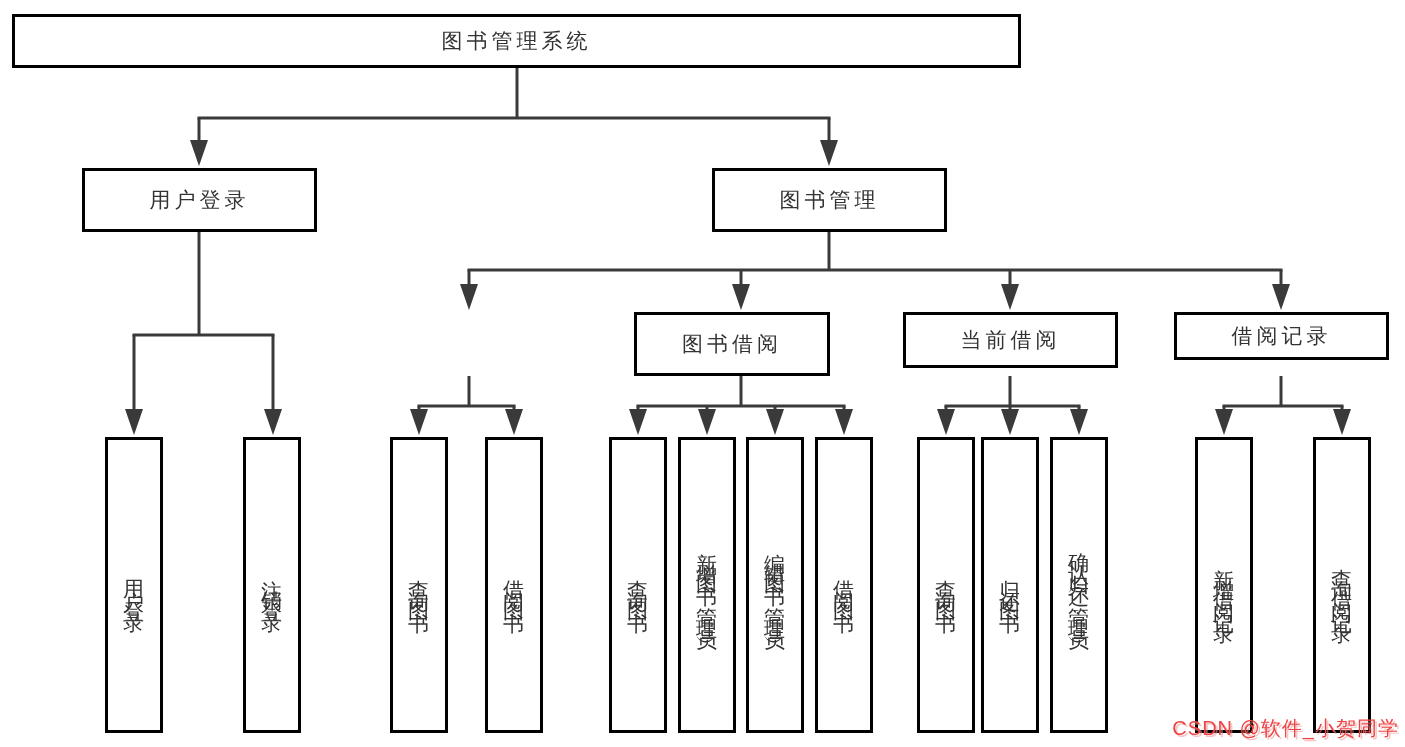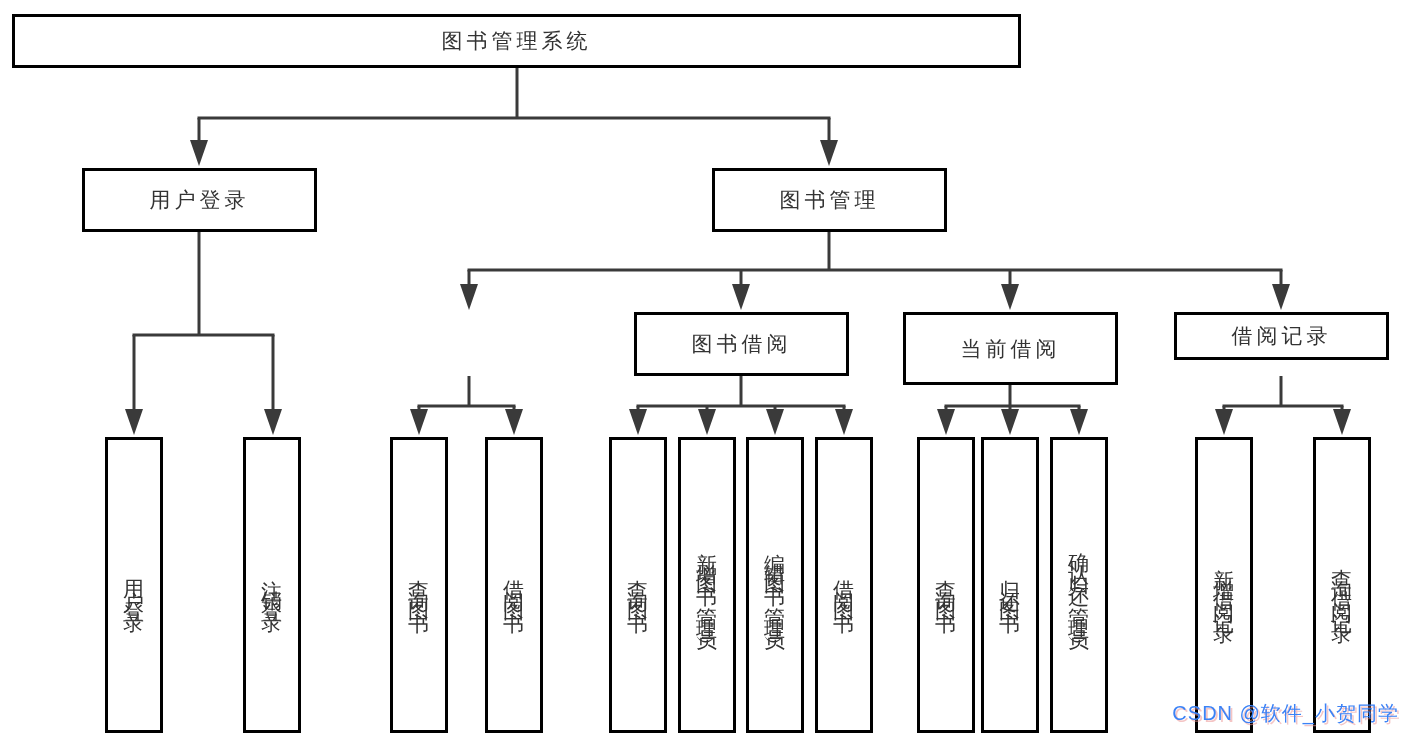--- a/index.html
+++ b/index.html
@@ -11,22 +11,22 @@
   .node{
     position:absolute;box-sizing:border-box;background:#ffffff;
     border:3px solid #000000;display:flex;align-items:center;justify-content:center;
   }
   .hnode span{font-size:21px;letter-spacing:4px;white-space:nowrap;}
   .vnode .vtext{
     writing-mode:vertical-rl;text-orientation:mixed;
     font-size:21px;letter-spacing:11px;line-height:1;white-space:nowrap;
   }
   .watermark{
-    position:absolute;right:6px;bottom:20px;font-size:20px;letter-spacing:1px;
-    color:#3b82f6;text-shadow:2px 2px 0 rgba(235,150,150,0.55);white-space:nowrap;
+    position:absolute;right:6px;bottom:5px;font-size:20px;letter-spacing:1px;
+    color:#ef4444;text-shadow:2px 2px 0 rgba(235,150,150,0.55);white-space:nowrap;
   }
 </style>
 </head>
 <body>
 
 <div id="stage">
 
   <svg id="connectors" width="1405" height="747" viewBox="0 0 1405 747">
       <g stroke="#3a3a3a" fill="#3a3a3a" stroke-width="3">
         <line x1="517" y1="68" x2="517" y2="119"></line>
@@ -88,24 +88,24 @@
     <span>图书管理系统</span>
   </div>
 
   <div class="node hnode" style="left:82px;top:168px;width:235px;height:64px">
     <span>用户登录</span>
   </div>
   <div class="node hnode" style="left:712px;top:168px;width:235px;height:64px">
     <span>图书管理</span>
   </div>
 
-  <div class="node hnode" style="left:634px;top:312px;width:215px;height:64px">
+  <div class="node hnode" style="left:634px;top:312px;width:196px;height:64px">
     <span>图书借阅</span>
   </div>
-  <div class="node hnode" style="left:903px;top:312px;width:215px;height:73px">
+  <div class="node hnode" style="left:903px;top:312px;width:215px;height:56px">
     <span>当前借阅</span>
   </div>
   <div class="node hnode" style="left:1174px;top:312px;width:215px;height:48px">
     <span>借阅记录</span>
   </div>
 
   <div class="node vnode" style="left:105px;top:437px;width:58px;height:296px">
     <span class="vtext">用户登录</span>
   </div>
   <div class="node vnode" style="left:243px;top:437px;width:58px;height:296px">

